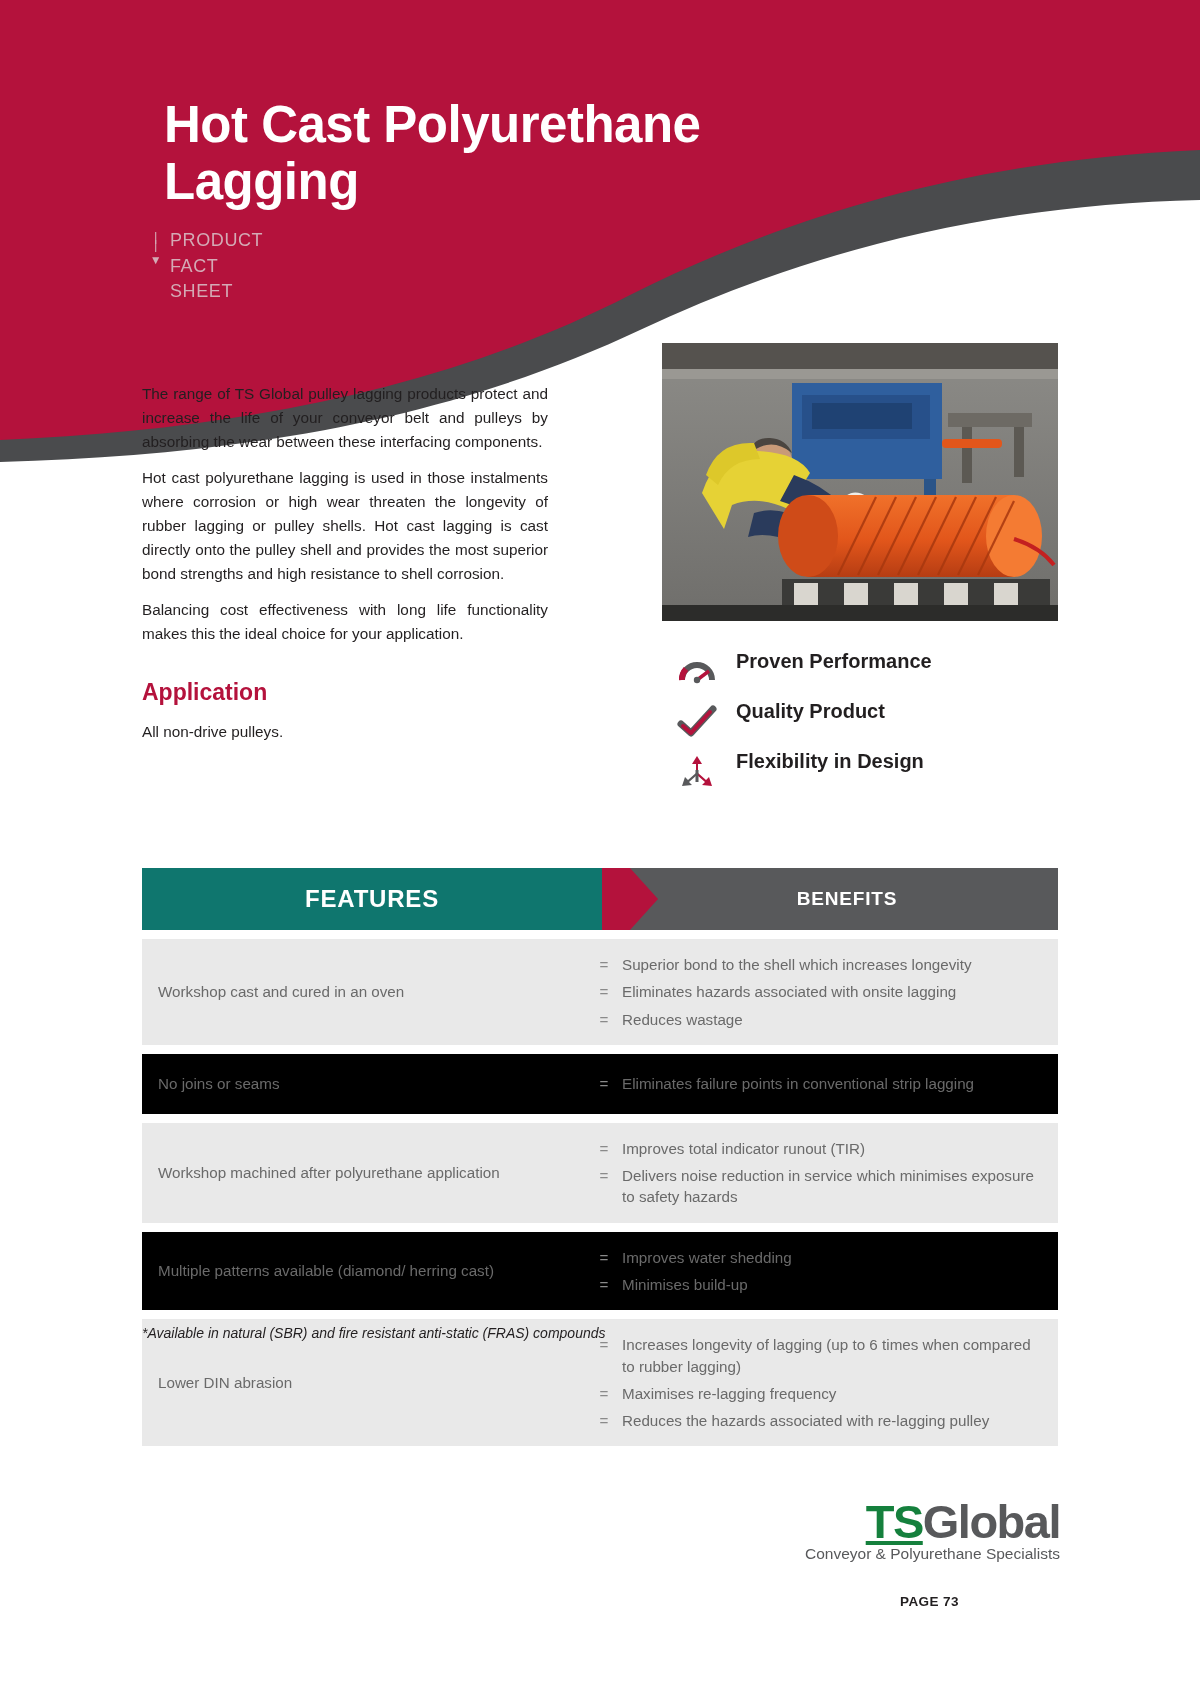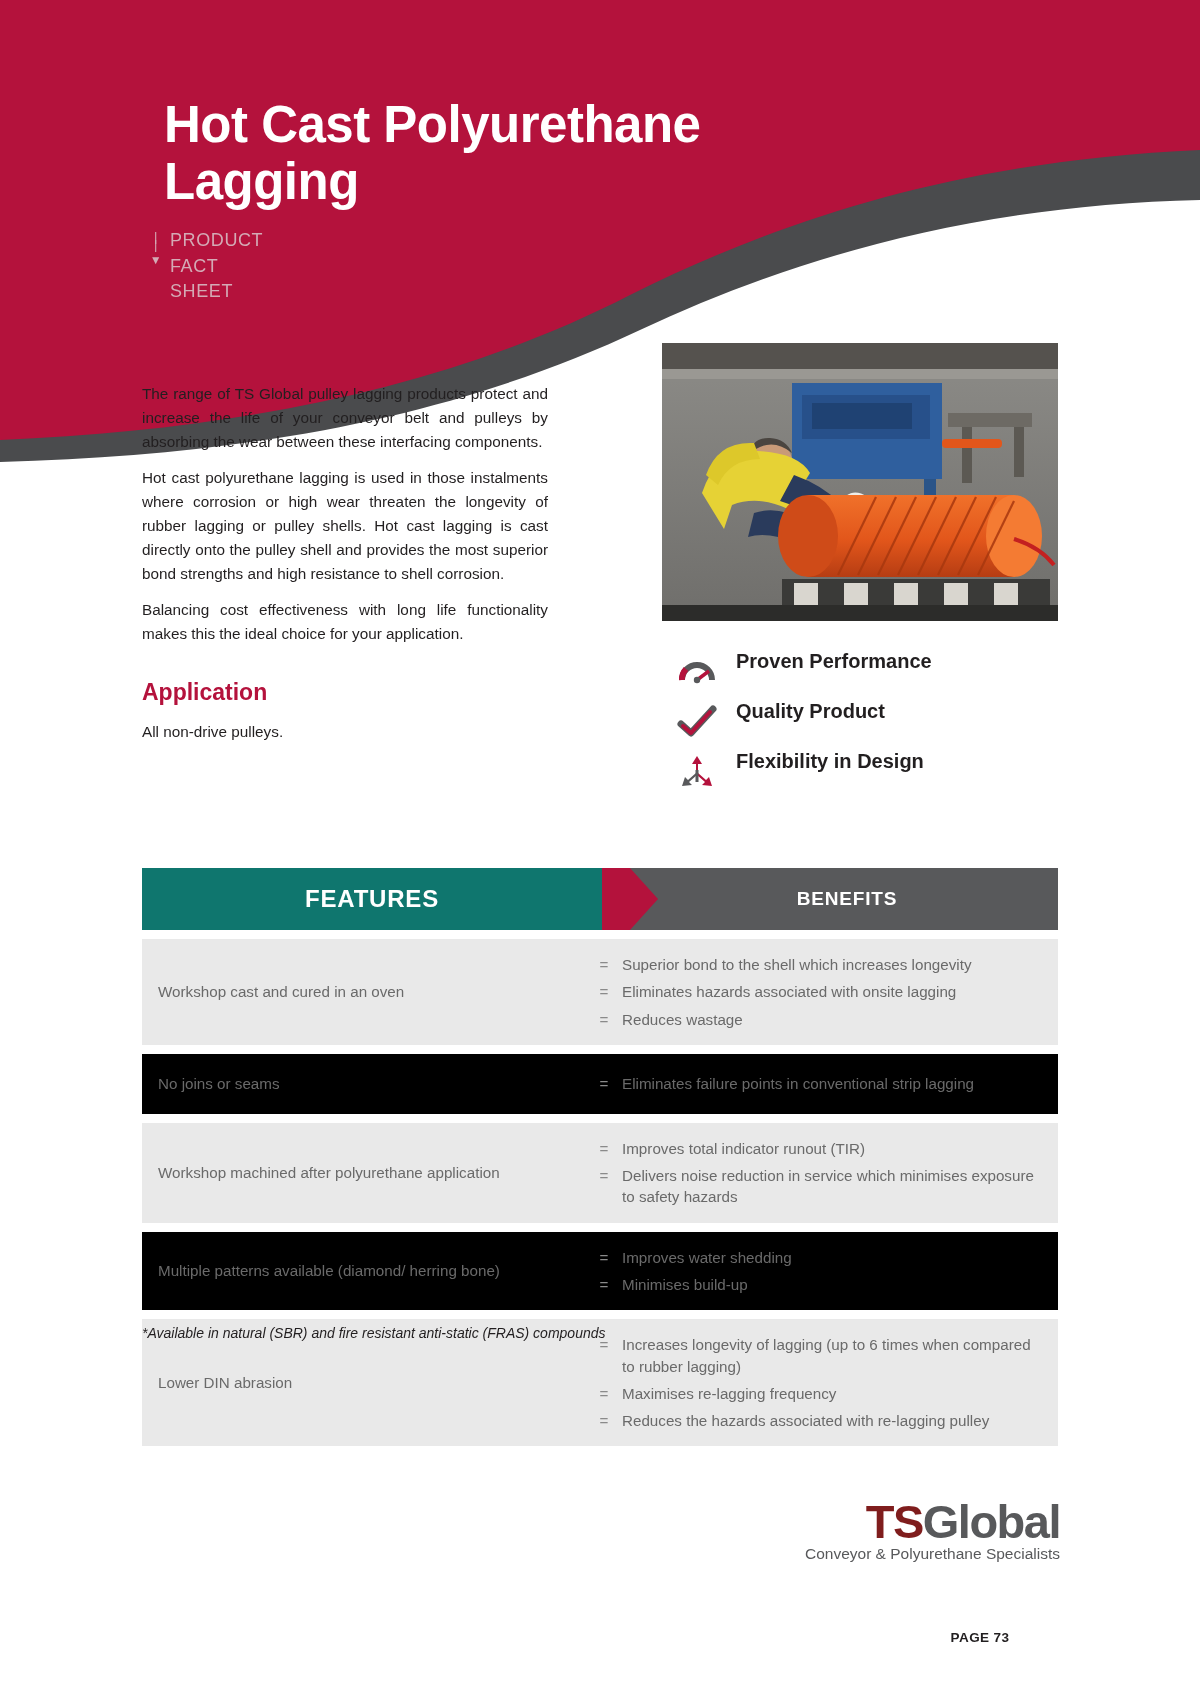--- a/index.html
+++ b/index.html
@@ -226,38 +226,37 @@
     width: 316px;
     text-align: right;
   }
   .logo-main {
     font-size: 47px;
     font-weight: bold;
     letter-spacing: -1.5px;
     line-height: 1;
     margin: 0;
   }
-  .logo-ts { color: #7f1d1d; }
+  .logo-ts { color: #15803d; text-decoration: underline; }
   .logo-global { color: #58595b; }
   .logo-tag {
     color: #58595b;
     font-size: 15.5px;
     margin-top: 0;
   }
   .page-num {
     position: absolute;
     top: 1594px;
     left: 900px;
     width: 160px;
-    text-align: center;
+    text-align: left;
     font-size: 13.5px;
     font-weight: bold;
     color: #221f20;
     letter-spacing: 0.4px;
-    margin-top: 36px;
   }
 </style>
 </head>
 <body>
 
 <div class="header-wrap">
   <svg class="header-svg" width="1200" height="470" viewBox="0 0 1200 470">
     <rect x="0" y="0" width="1200" height="470" fill="#ffffff"></rect>
 
     <path d="M0,0 L1200,0 L1200,200 C980,205 800,255 640,330 C470,410 270,455 0,462 Z" fill="#4a4b4d"></path>
@@ -451,21 +450,21 @@
       <div class="benefit-line">
         <span class="benefit-eq">=</span>
         <span class="benefit-txt">Delivers noise reduction in service which minimises exposure to safety hazards</span>
       </div>
     </div>
   </div>
 
   <div class="gap"></div>
 
   <div class="row even">
-    <div class="cell-feature">Multiple patterns available (diamond/ herring bone)</div>
+    <div class="cell-feature">Multiple patterns available (diamond/ herring cast)</div>
     <div class="cell-benefits">
       <div class="benefit-line">
         <span class="benefit-eq">=</span>
         <span class="benefit-txt">Improves water shedding</span>
       </div>
       <div class="benefit-line">
         <span class="benefit-eq">=</span>
         <span class="benefit-txt">Minimises build-up</span>
       </div>
     </div>

